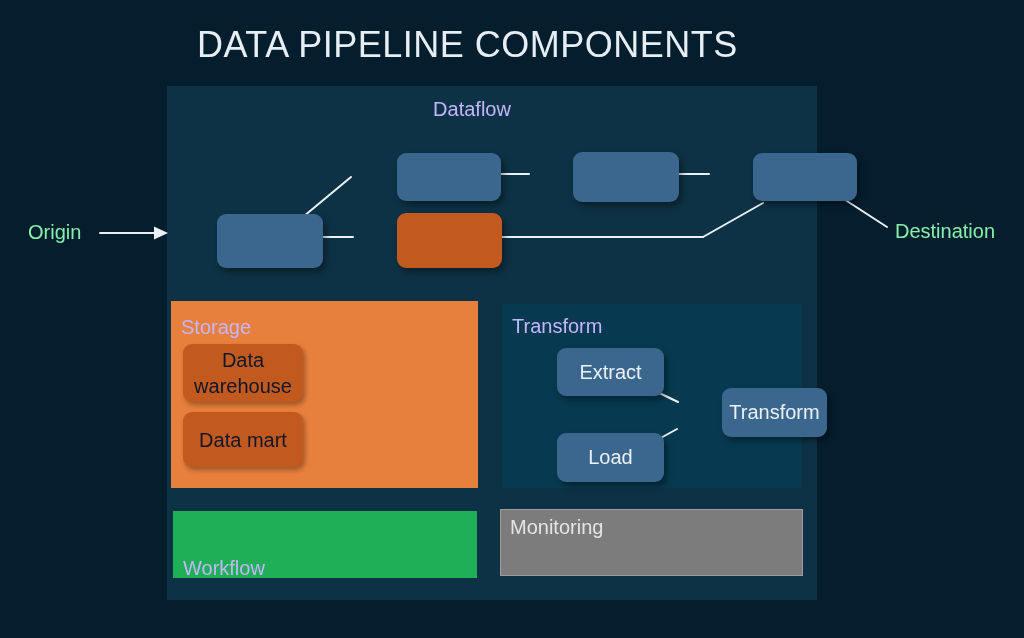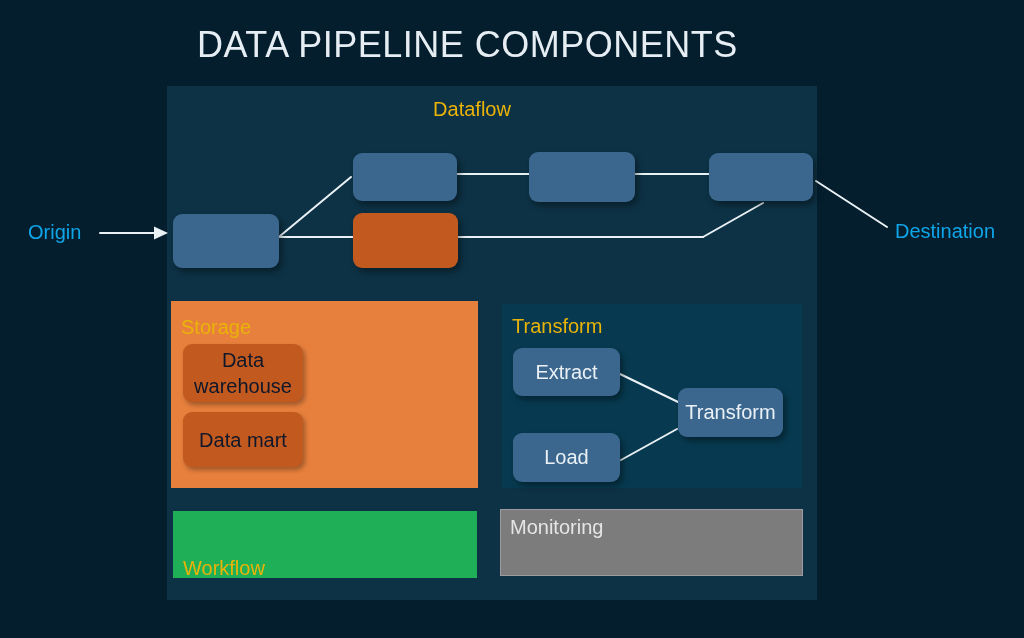--- a/index.html
+++ b/index.html
@@ -16,38 +16,38 @@
     color:#e6eef3;white-space:nowrap;
   }
   .panel{position:absolute;z-index:1;}
   .panel-dataflow{left:167px;top:86px;width:650px;height:517px;background:#0d3245;}
   .panel-storage{left:171px;top:301px;width:307px;height:187px;background:#e8803d;}
   .panel-processing{left:502px;top:304px;width:300px;height:184px;background:#073a50;}
   .panel-workflow{left:173px;top:511px;width:304px;height:67px;background:#1fb057;}
   .panel-monitoring{left:500px;top:509px;width:303px;height:67px;background:#7c7c7c;
     border:1px solid #9b9ba0;box-sizing:border-box;}
   .panel-label{
-    position:absolute;font-size:20px;color:#eab308;white-space:nowrap;z-index:4;
+    position:absolute;font-size:20px;color:#c4b5fd;white-space:nowrap;z-index:4;
   }
   .wires{position:absolute;left:0;top:0;z-index:2;}
   .node{
     position:absolute;z-index:3;background:#3b678e;border-radius:9px;
     box-shadow:3px 4px 6px rgba(0,0,0,0.38);
     display:flex;align-items:center;justify-content:center;
-    font-size:20px;color:#eaf1f6;text-align:center;line-height:25px;
+    font-size:20px;color:#eaf1f6;text-align:center;line-height:25px;margin-left:44px;
   }
   .node.orange{background:#c25a20;}
   .chip{
     position:absolute;z-index:3;background:#c25a20;border-radius:9px;
     box-shadow:2px 3px 5px rgba(0,0,0,0.32);
     display:flex;align-items:center;justify-content:center;
     font-size:20px;color:#0f172a;text-align:center;line-height:26px;
     padding:0 6px;box-sizing:border-box;
   }
-  .ext-label{font-size:20px;color:#0ea5e9;white-space:nowrap;z-index:4;}
+  .ext-label{font-size:20px;color:#86efac;white-space:nowrap;z-index:4;}
 </style>
 </head>
 <body>
 
 <div class="stage">
 
   <div class="abs title">DATA PIPELINE COMPONENTS</div>
 
   <div class="panel panel-dataflow"></div>
   <div class="panel panel-storage"></div>

